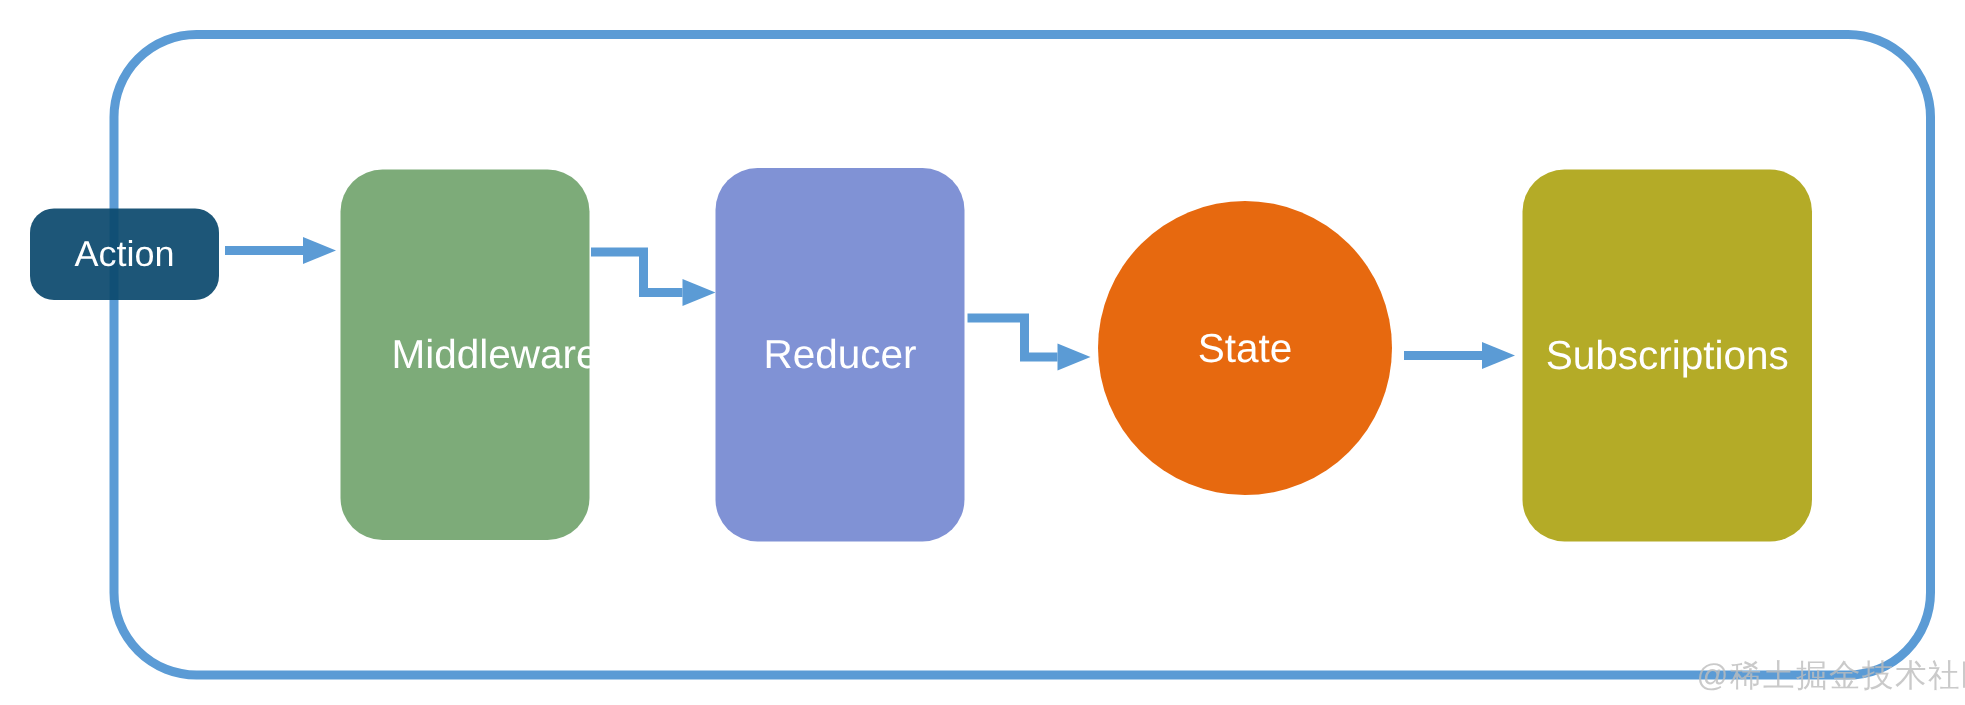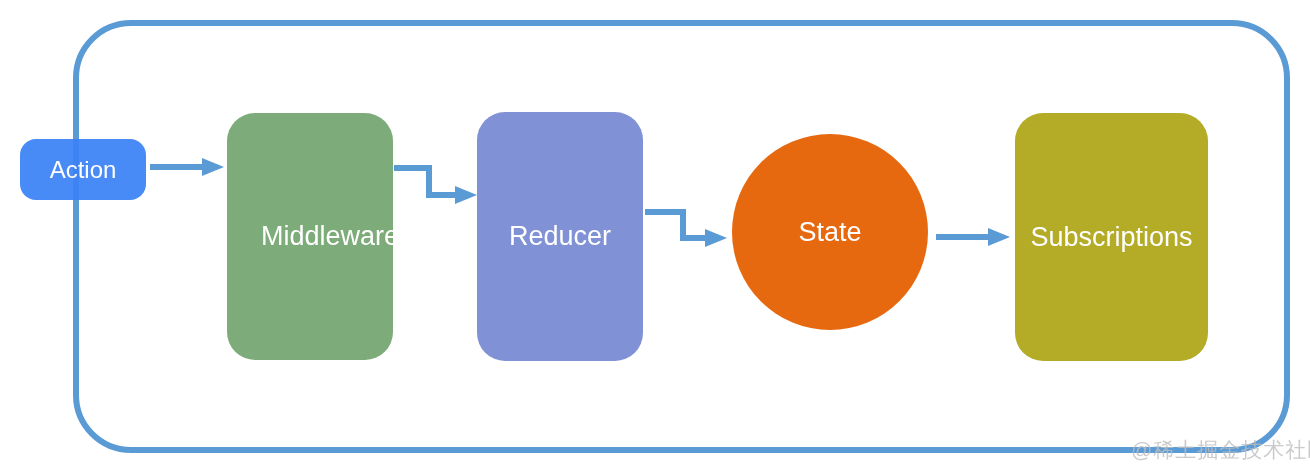--- a/index.html
+++ b/index.html
@@ -102,21 +102,21 @@
     <g>
       <path class="edge-line" d="M645,212 H683 V238 H705" style="stroke: rgb(91, 155, 213);"></path>
       <polygon class="edge-head" points="727,238 705,229 705,247" style="fill: rgb(91, 155, 213);"></polygon>
     </g>
     <g>
       <path class="edge-line" d="M936,237 H988" style="stroke: rgb(91, 155, 213);"></path>
       <polygon class="edge-head" points="1010,237 988,228 988,246" style="fill: rgb(91, 155, 213);"></polygon>
     </g>
   </svg>
 
-  <div class="node node-action" style="background-color: #3b82f6;">
+  <div class="node node-action" style="background-color: #0c4a6e;">
     <span class="node-label">Action</span>
   </div>
 
   <div class="node node-middleware" style="background-color: rgb(125, 171, 121);">
     <span class="node-label">Middleware</span>
   </div>
 
   <div class="node node-reducer" style="background-color: rgb(128, 146, 213);">
     <span class="node-label">Reducer</span>
   </div>

